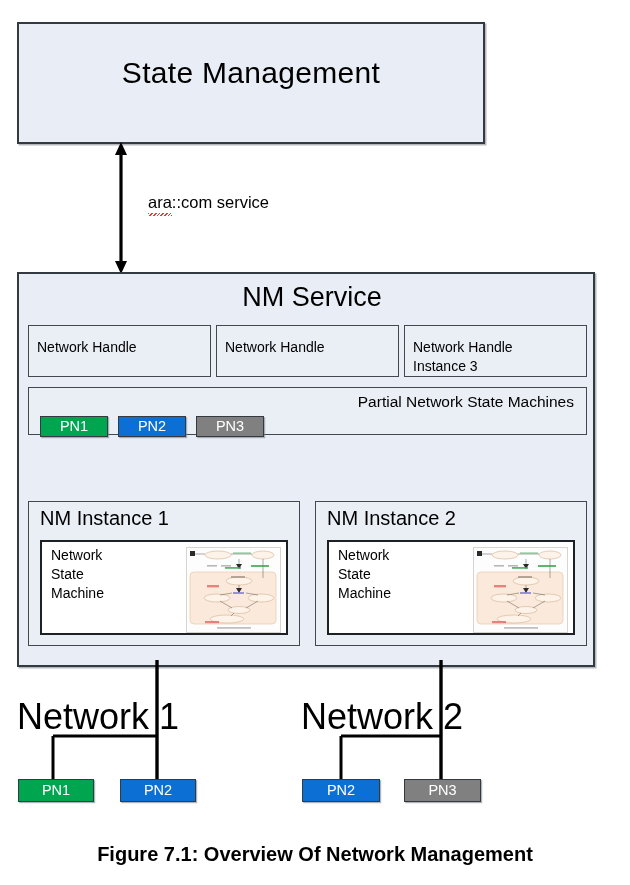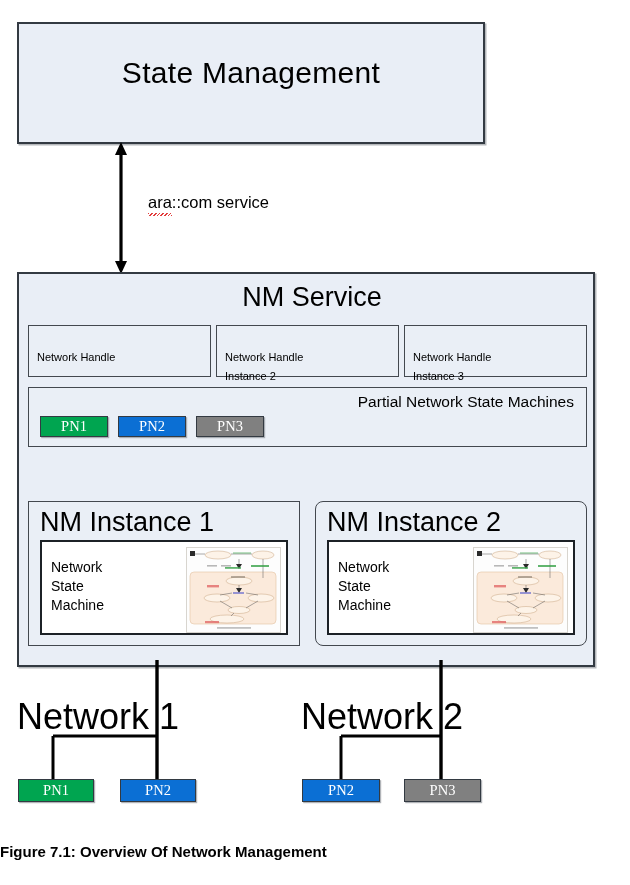--- a/index.html
+++ b/index.html
@@ -90,32 +90,32 @@
   #nm-service-title {
     position: absolute;
     left: 12px; right: 0; top: 8px;
     text-align: center;
     font-size: 27px;
   }
 
   .handle-box {
     top: 51px;
     width: 183px; height: 52px;
-    padding: 22px 0 0 8px;
-    font-size: 11px;
+    padding: 12px 0 0 8px;
+    font-size: 14px;
     line-height: 19px;
   }
   #handle-1 { left: 9px; }
   #handle-2 { left: 197px; }
   #handle-3 { left: 385px; }
 
   
   #pnsm-box {
     left: 9px; top: 113px;
-    width: 559px; height: 60px;
+    width: 559px; height: 48px;
   }
   #pnsm-title {
     position: absolute;
     right: 12px; top: 5px;
     font-size: 15.5px;
   }
   .pnsm-chips {
     position: absolute;
     left: 11px; top: 28px;
     display: flex;
@@ -125,45 +125,44 @@
   
   .pn-chip {
     box-sizing: border-box;
     border: 1.5px solid #333a42;
     box-shadow: 1.2px 1.2px 0 rgba(125,130,137,0.6);
     color: #ffffff;
     font-size: 14.5px;
     text-align: center;
     line-height: 19px;
     height: 21px;
-    font-family: Liberation Serif, serif;
   }
   .pn-chip.w-small { width: 68px; }
 
   
   .nm-instance {
     top: 227px;
     width: 272px; height: 145px;
   }
   #nm-instance-1 { left: 9px; }
-  #nm-instance-2 { left: 296px; border-radius: 8px; }
+  #nm-instance-2 { left: 296px; }
   .nm-instance-title {
     position: absolute;
     left: 11px; top: 5px;
-    font-size: 27px;
+    font-size: 20px;
   }
   .nsm-box {
     left: 11px; top: 38px;
     width: 248px; height: 95px;
     background: #ffffff;
     border: 2px solid #1c2126;
   }
   .nsm-label {
     position: absolute;
-    left: 9px; top: 16px;
+    left: 9px; top: 4px;
     font-size: 14px;
     line-height: 19px;
   }
   .nsm-thumb {
     position: absolute;
     right: 5px; top: 5px;
     width: 93px; height: 84px;
     background: #fdfdfd;
     border: 0.6px solid #d8d5cf;
     overflow: hidden;
@@ -192,22 +191,22 @@
   #leaf-pn1 { left: 18px; width: 76px; }
   #leaf-pn2a { left: 120px; width: 76px; }
   #leaf-pn2b { left: 302px; width: 78px; }
   #leaf-pn3  { left: 404px; width: 77px; }
 
   
   #caption {
     position: absolute;
     left: 0; right: 0;
     top: 843px;
-    text-align: left;
-    font-size: 15px;
+    text-align: center;
+    font-size: 20px;
     font-weight: bold;
   }
 </style>
 </head>
 <body>
 
 <div id="canvas">
 
   <div class="box" id="state-mgmt">
     <div id="state-mgmt-title">State Management</div>
@@ -225,21 +224,20 @@
 
   <div class="box" id="nm-service">
 
     <div id="nm-service-title">NM Service</div>
 
     <div class="inner-box handle-box" id="handle-1">
       <div>Network Handle</div>
     </div>
     <div class="inner-box handle-box" id="handle-2">
       <div>Network Handle</div>
-      <div>Instance 2</div>
     </div>
     <div class="inner-box handle-box" id="handle-3">
       <div>Network Handle</div>
       <div>Instance 3</div>
     </div>
 
     <div class="inner-box" id="pnsm-box">
       <div id="pnsm-title">Partial Network State Machines</div>
       <div class="pnsm-chips">
         <div class="pn-chip w-small" style="background:#00a550;">PN1</div>

